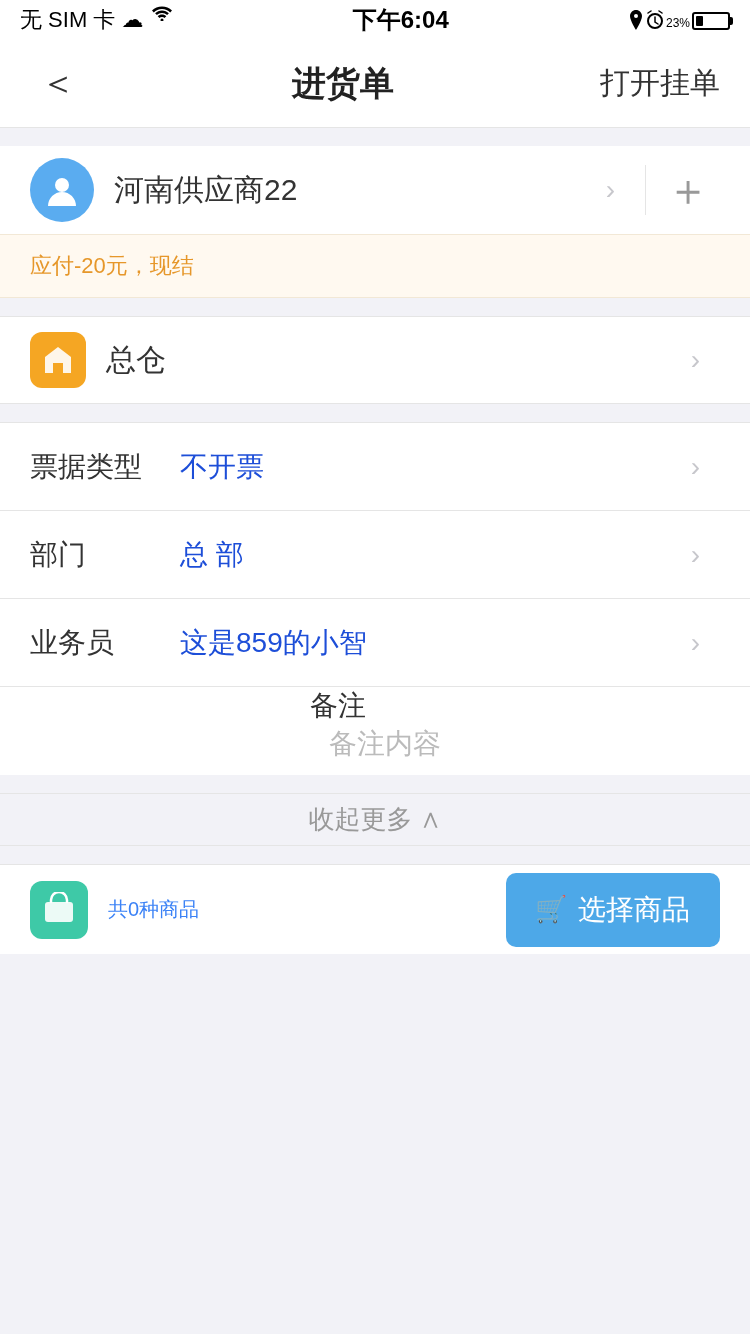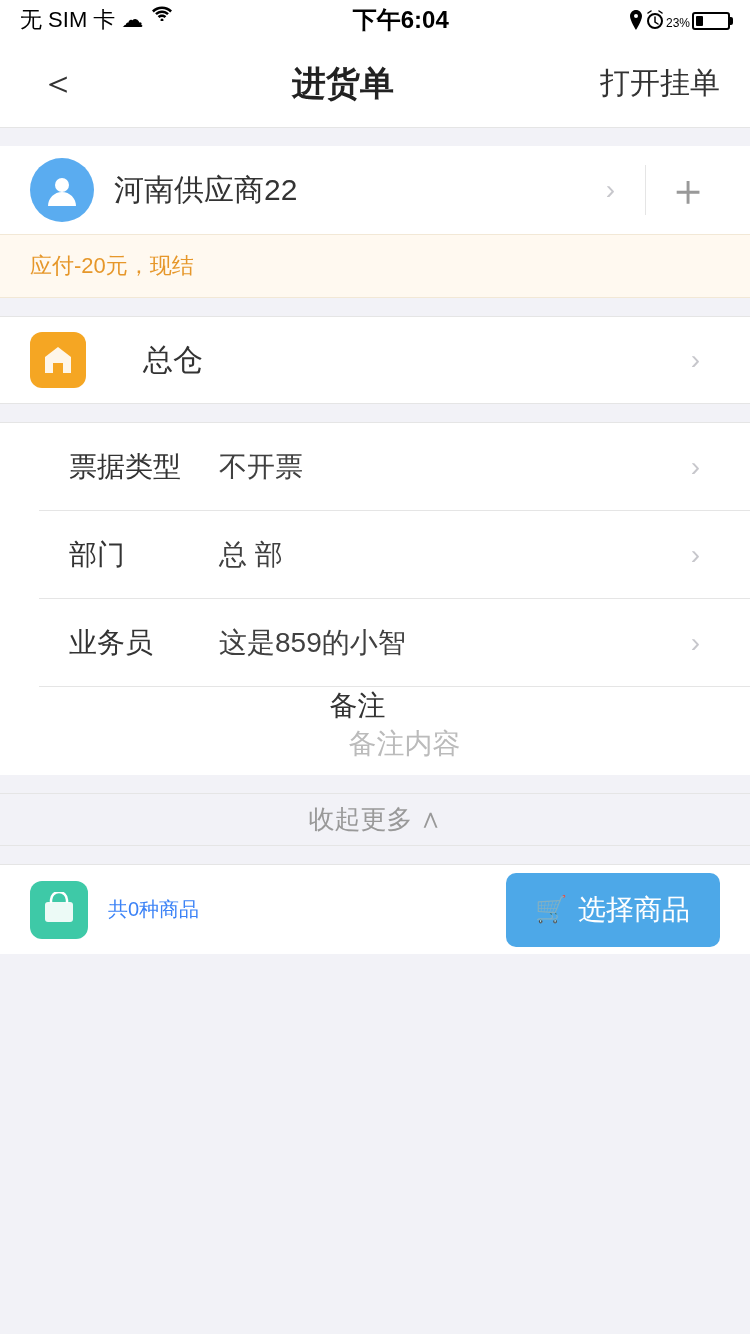--- a/index.html
+++ b/index.html
@@ -119,21 +119,20 @@
     
     .warehouse-row {
       display: flex;
       align-items: center;
       padding: 0 30px;
       height: 88px;
       background: #fff;
       margin-top: 18px;
       border-top: 1px solid #e5e5e5;
       border-bottom: 1px solid #e5e5e5;
-      gap: 37px;
     }
     .warehouse-icon {
       width: 56px; height: 56px; border-radius: 12px;
       background: #f5a623;
       display: flex; align-items: center; justify-content: center;
       margin-right: 20px; flex-shrink: 0;
     }
     .warehouse-name {
       flex: 1;
       font-size: 30px;
@@ -145,33 +144,32 @@
       background: #fff;
       margin-top: 18px;
       border-top: 1px solid #e5e5e5;
     }
     .form-row {
       display: flex;
       align-items: center;
       padding: 0 30px;
       height: 88px;
       border-bottom: 1px solid #e5e5e5;
-      margin-left: 39px;
     }
     .form-row:last-child { border-bottom: none; flex-direction: column; }
     .form-label {
       font-size: 28px;
       color: #333;
       width: 130px;
       flex-shrink: 0;
     }
     .form-value {
       flex: 1;
       font-size: 28px;
-      color: #404040;
+      color: #1d4ed8;
       padding-left: 20px;
     }
     .form-placeholder {
       color: #bbb;
     }
 
     
     .collapse-row {
       background: #f2f2f7;
       display: flex;

